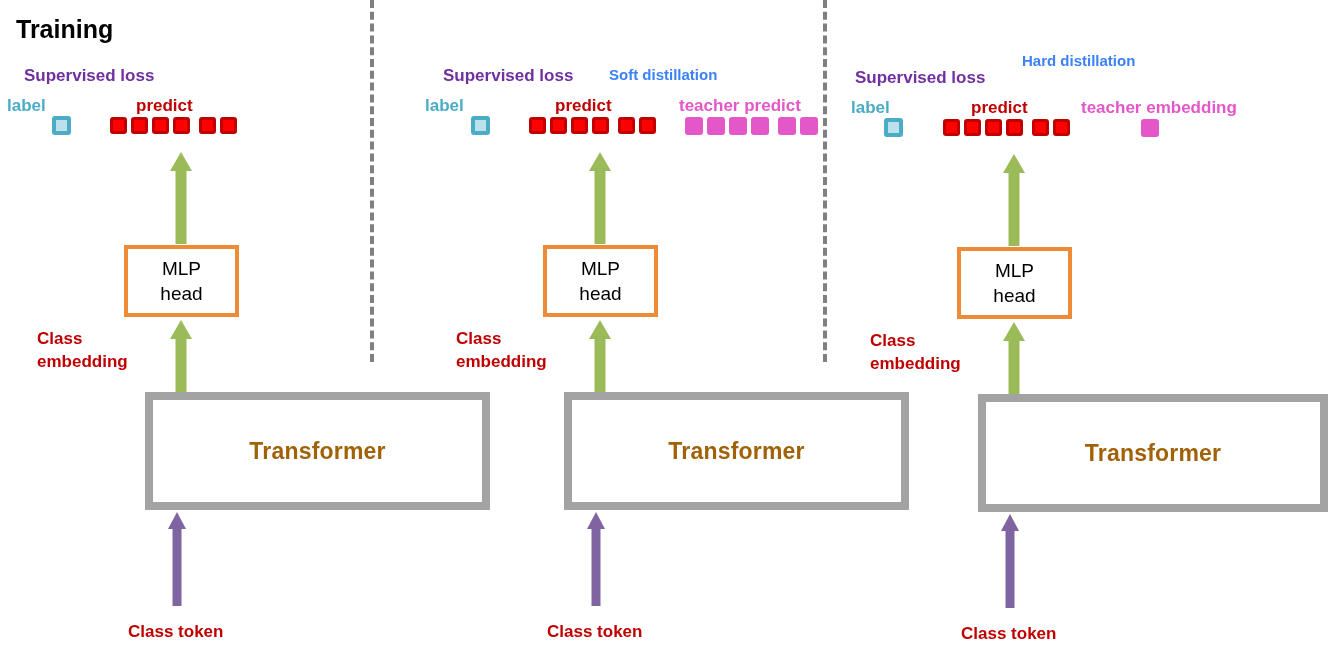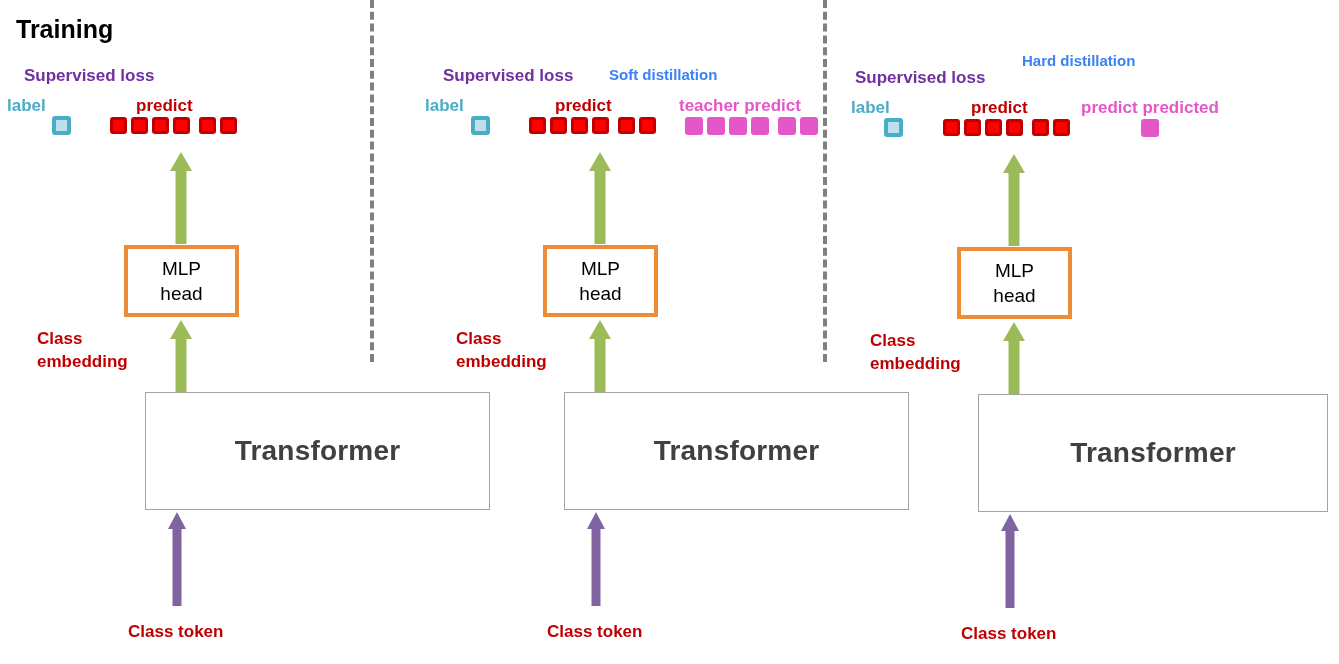--- a/index.html
+++ b/index.html
@@ -83,24 +83,24 @@
     text-align: center;
   }
   .box-mlp {
     border: 4px solid #ED8B37;
     font-size: 19px;
     color: #000000;
     line-height: 1.32;
     font-weight: normal;
   }
   .box-transformer {
-    border: 1px solid #a3a3a3;
-    font-size: 28px;
+    border: 8px solid #a3a3a3;
+    font-size: 23px;
     font-weight: bold;
-    color: #404040;
+    color: #a16207;
     letter-spacing: 0.2px;
   }
 
   
   .arrow { position: absolute; }
   .arrow .shaft {
     position: absolute;
     left: 50%;
     transform: translateX(-50%);
     bottom: 0;
@@ -277,21 +277,21 @@
   <div class="abs" style="left:0px; top:0px; width:1339px; height:664px;">
 
     <div class="abs lbl lbl-loss" style="left:855px; top:69px;">Supervised loss</div>
 
     <div class="abs lbl lbl-distil" style="left:1022px; top:53px;">Hard distillation</div>
 
     <div class="abs lbl lbl-label" style="left:851px; top:99px;">label</div>
 
     <div class="abs lbl lbl-predict" style="left:971px; top:99px;">predict</div>
 
-    <div class="abs lbl lbl-teacher" style="left:1081px; top:99px;">predict predicted</div>
+    <div class="abs lbl lbl-teacher" style="left:1081px; top:99px;">teacher embedding</div>
 
     <div class="abs tokrow" style="left:884px; top:118px;">
       <div class="sq sq-cyan"></div>
     </div>
 
     <div class="abs tokrow" style="left:943px; top:119px;">
       <div class="sq sq-red"></div>
       <div class="gap-sm"></div>
       <div class="sq sq-red"></div>
       <div class="gap-sm"></div>

